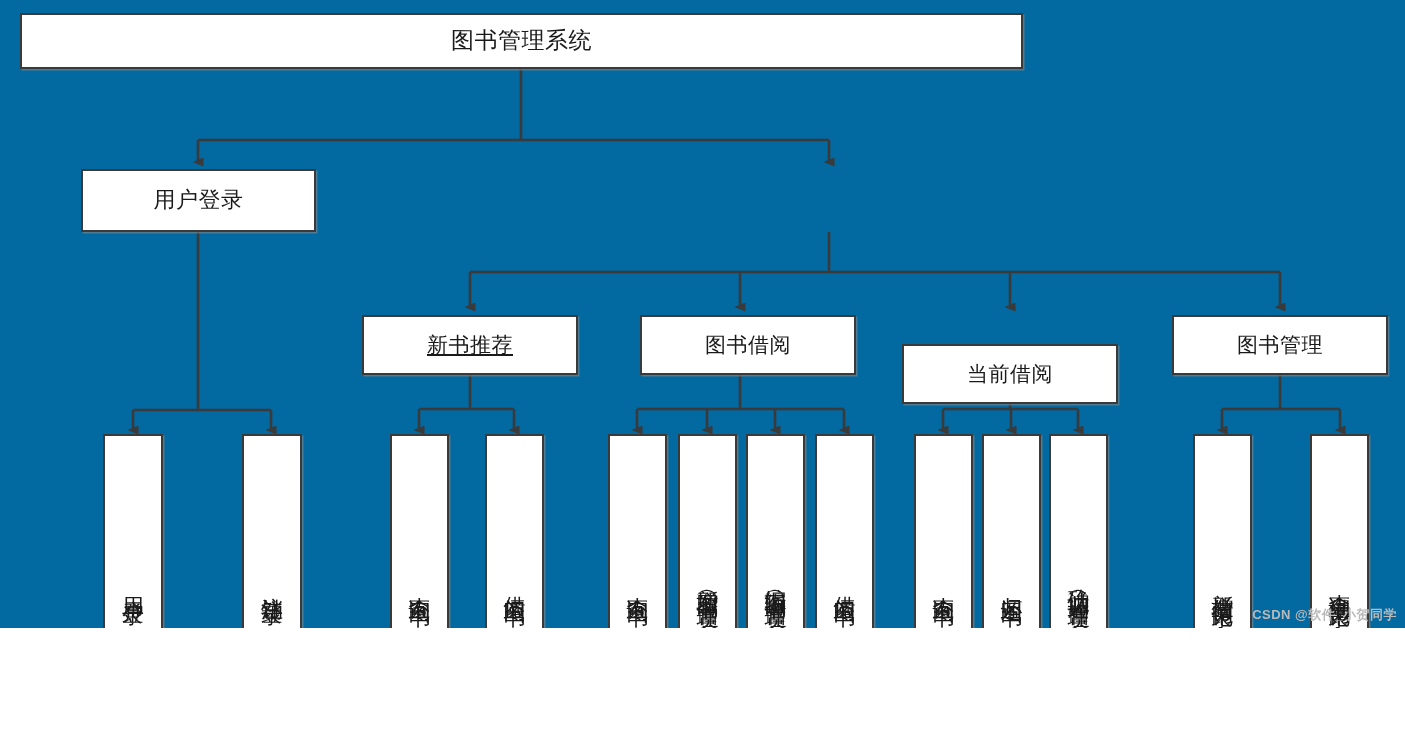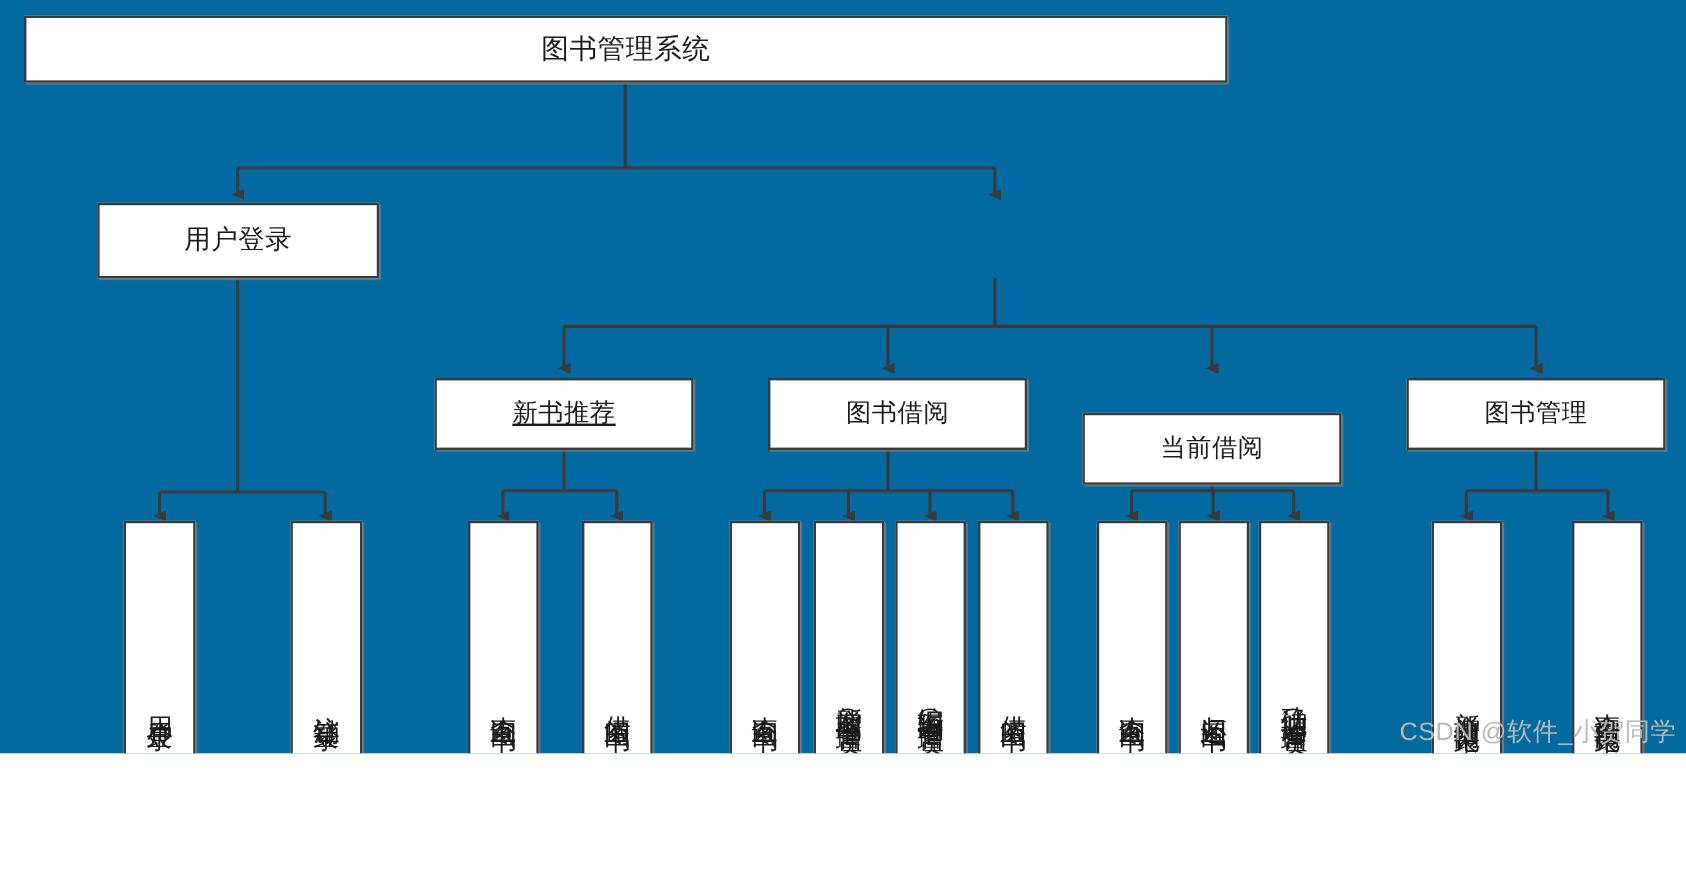--- a/index.html
+++ b/index.html
@@ -50,24 +50,25 @@
   svg.wires{
     position:absolute;
     left:0;top:0;
     width:1405px;height:747px;
     pointer-events:none;
   }
   .watermark{
     position:absolute;
     right:8px;
     bottom:4px;
-    font-size:21px;
+    font-size:13px;
     color:#b9b9b9;
     letter-spacing:0.5px;
     white-space:nowrap;
+    font-weight:bold;
   }
 </style>
 </head>
 <body>
 
 <div id="canvas">
 
   <svg class="wires" viewBox="0 0 1405 747" xmlns="http://www.w3.org/2000/svg">
     <defs>
       <marker id="arrow" markerWidth="9" markerHeight="11" refX="2.5" refY="5.5" orient="auto" markerUnits="userSpaceOnUse">

